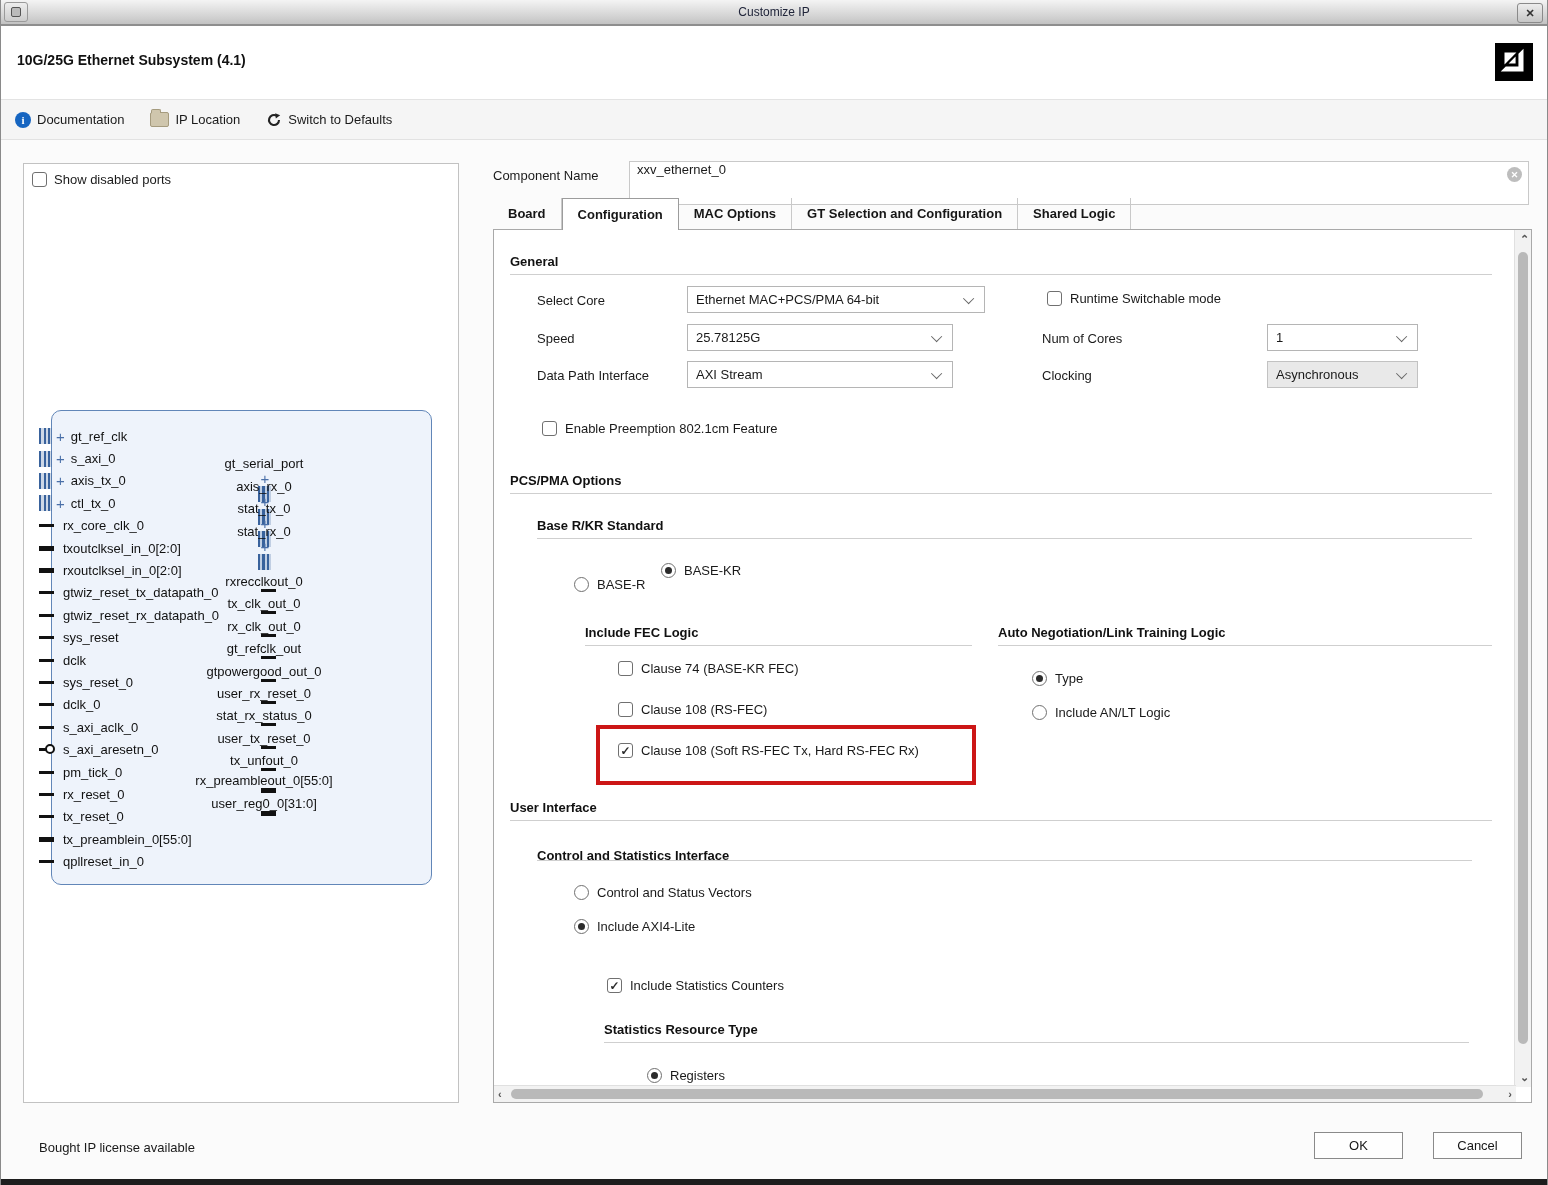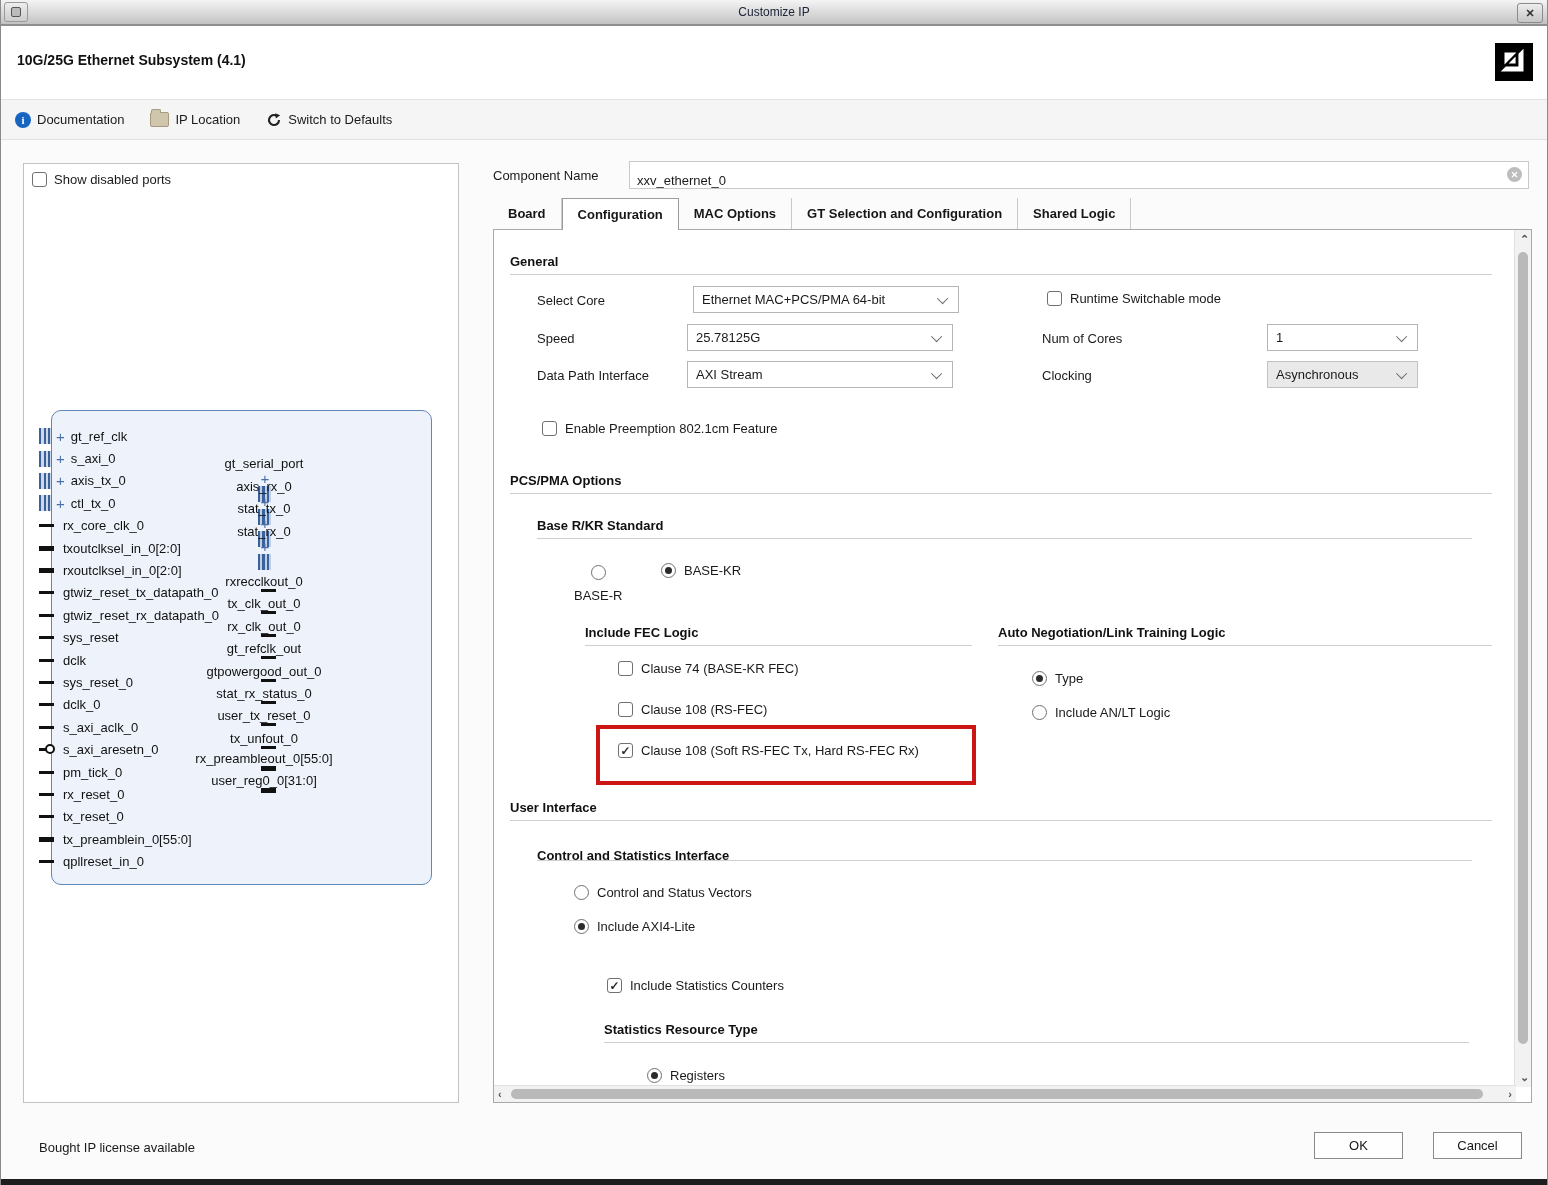--- a/index.html
+++ b/index.html
@@ -53,22 +53,22 @@
   .stub.bus{width:15px;height:5px;background:#111;}
   .stub.pin_inv{width:15px;height:3px;background:#111;position:relative;}
   .stub.pin_inv::after{content:'';position:absolute;right:-1px;top:-4px;width:6px;height:6px;border:2px solid #111;border-radius:50%;background:#fff;}
   .stub.interface{width:13px;height:16px;
     background:repeating-linear-gradient(90deg,#39629c 0 2px,rgba(57,98,156,.25) 2px 4.5px);}
   .left .stub.interface{margin-right:0;}
   .right .stub.interface{margin-left:0;}
 
   
   .comp-label{position:absolute;left:492px;top:168px;}
-  .comp-input{position:absolute;left:628px;top:161px;width:900px;height:28px;border:1px solid #c9c9c9;background:#fff;
-    box-sizing:border-box;display:flex;align-items:flex-end;padding:0 26px 0 7px;}
+  .comp-input{position:absolute;left:628px;top:161px;width:900px;height:44px;border:1px solid #c9c9c9;background:#fff;
+    box-sizing:border-box;display:flex;align-items:flex-start;padding:0 26px 0 7px;}
   .comp-clear{position:absolute;right:6px;top:5px;width:15px;height:15px;border-radius:50%;background:#bdbdbd;color:#fff;
     font-size:9px;display:flex;align-items:center;justify-content:center;font-weight:bold;}
 
   .tab-bar{position:absolute;left:492px;top:198px;height:31px;display:flex;}
   .tab{padding:0 15px;line-height:31px;font-weight:bold;color:#161616;border-right:1px solid #c9c9c9;background:transparent;box-sizing:border-box;}
   .tab.active{background:#fff;border:1px solid #9c9c9c;border-bottom:none;height:32px;position:relative;z-index:3;}
 
   .content-box{position:absolute;left:492px;top:229px;width:1039px;height:874px;background:#fff;
     border:1px solid #a9a9a9;box-sizing:border-box;}
   .sec-title{position:absolute;font-weight:bold;color:#111;}
@@ -270,20 +270,24 @@
           </div>
           <div class="port-row right">
             <span class="pname">gt_refclk_out</span>
             <span class="stub pin"></span>
           </div>
           <div class="port-row right">
             <span class="pname">gtpowergood_out_0</span>
             <span class="stub pin"></span>
           </div>
           <div class="port-row right">
+            <span class="pname">user_rx_reset_0</span>
+            <span class="stub pin"></span>
+          </div>
+          <div class="port-row right">
             <span class="pname">stat_rx_status_0</span>
             <span class="stub pin"></span>
           </div>
           <div class="port-row right">
             <span class="pname">user_tx_reset_0</span>
             <span class="stub pin"></span>
           </div>
           <div class="port-row right">
             <span class="pname">tx_unfout_0</span>
             <span class="stub pin"></span>
@@ -313,21 +317,21 @@
       <div class="tab">GT Selection and Configuration</div>
       <div class="tab">Shared Logic</div>
     </div>
 
   <div class="content-box">
 
     <div class="sec-title" style="left:16px;top:24px;">General</div>
     <div class="rule" style="left:16px;top:44px;width:982px;"></div>
 
     <span class="lbl" style="left:43px;top:63px;">Select Core</span>
-    <div class="dd" style="left:193px;top:56px;width:266px;margin-left:6px;">
+    <div class="dd" style="left:193px;top:56px;width:298px;">
       <span>Ethernet MAC+PCS/PMA 64-bit</span>
       <span class="chev"></span>
     </div>
     <div class="ctl" style="left:553px;top:61px;align-items:flex-end;">
       <span class="cb"></span>
       <span>Runtime Switchable mode</span>
     </div>
 
     <span class="lbl" style="left:43px;top:101px;">Speed</span>
     <div class="dd" style="left:193px;top:94px;width:266px;">
@@ -355,21 +359,21 @@
       <span class="cb"></span>
       <span>Enable Preemption 802.1cm Feature</span>
     </div>
 
     <div class="sec-title" style="left:16px;top:243px;">PCS/PMA Options</div>
     <div class="rule" style="left:16px;top:263px;width:982px;"></div>
 
     <div class="sec-title" style="left:43px;top:288px;">Base R/KR Standard</div>
     <div class="rule" style="left:43px;top:308px;width:935px;"></div>
 
-    <div class="ctl" style="left:80px;top:335px;flex-direction:column;">
+    <div class="ctl" style="left:80px;top:347px;">
       <span class="rd"></span>
       <span>BASE-R</span>
     </div>
     <div class="ctl" style="left:167px;top:333px;">
       <span class="rd on"></span>
       <span>BASE-KR</span>
     </div>
 
     <div class="sec-title" style="left:91px;top:395px;">Include FEC Logic</div>
     <div class="rule" style="left:91px;top:415px;width:387px;"></div>

